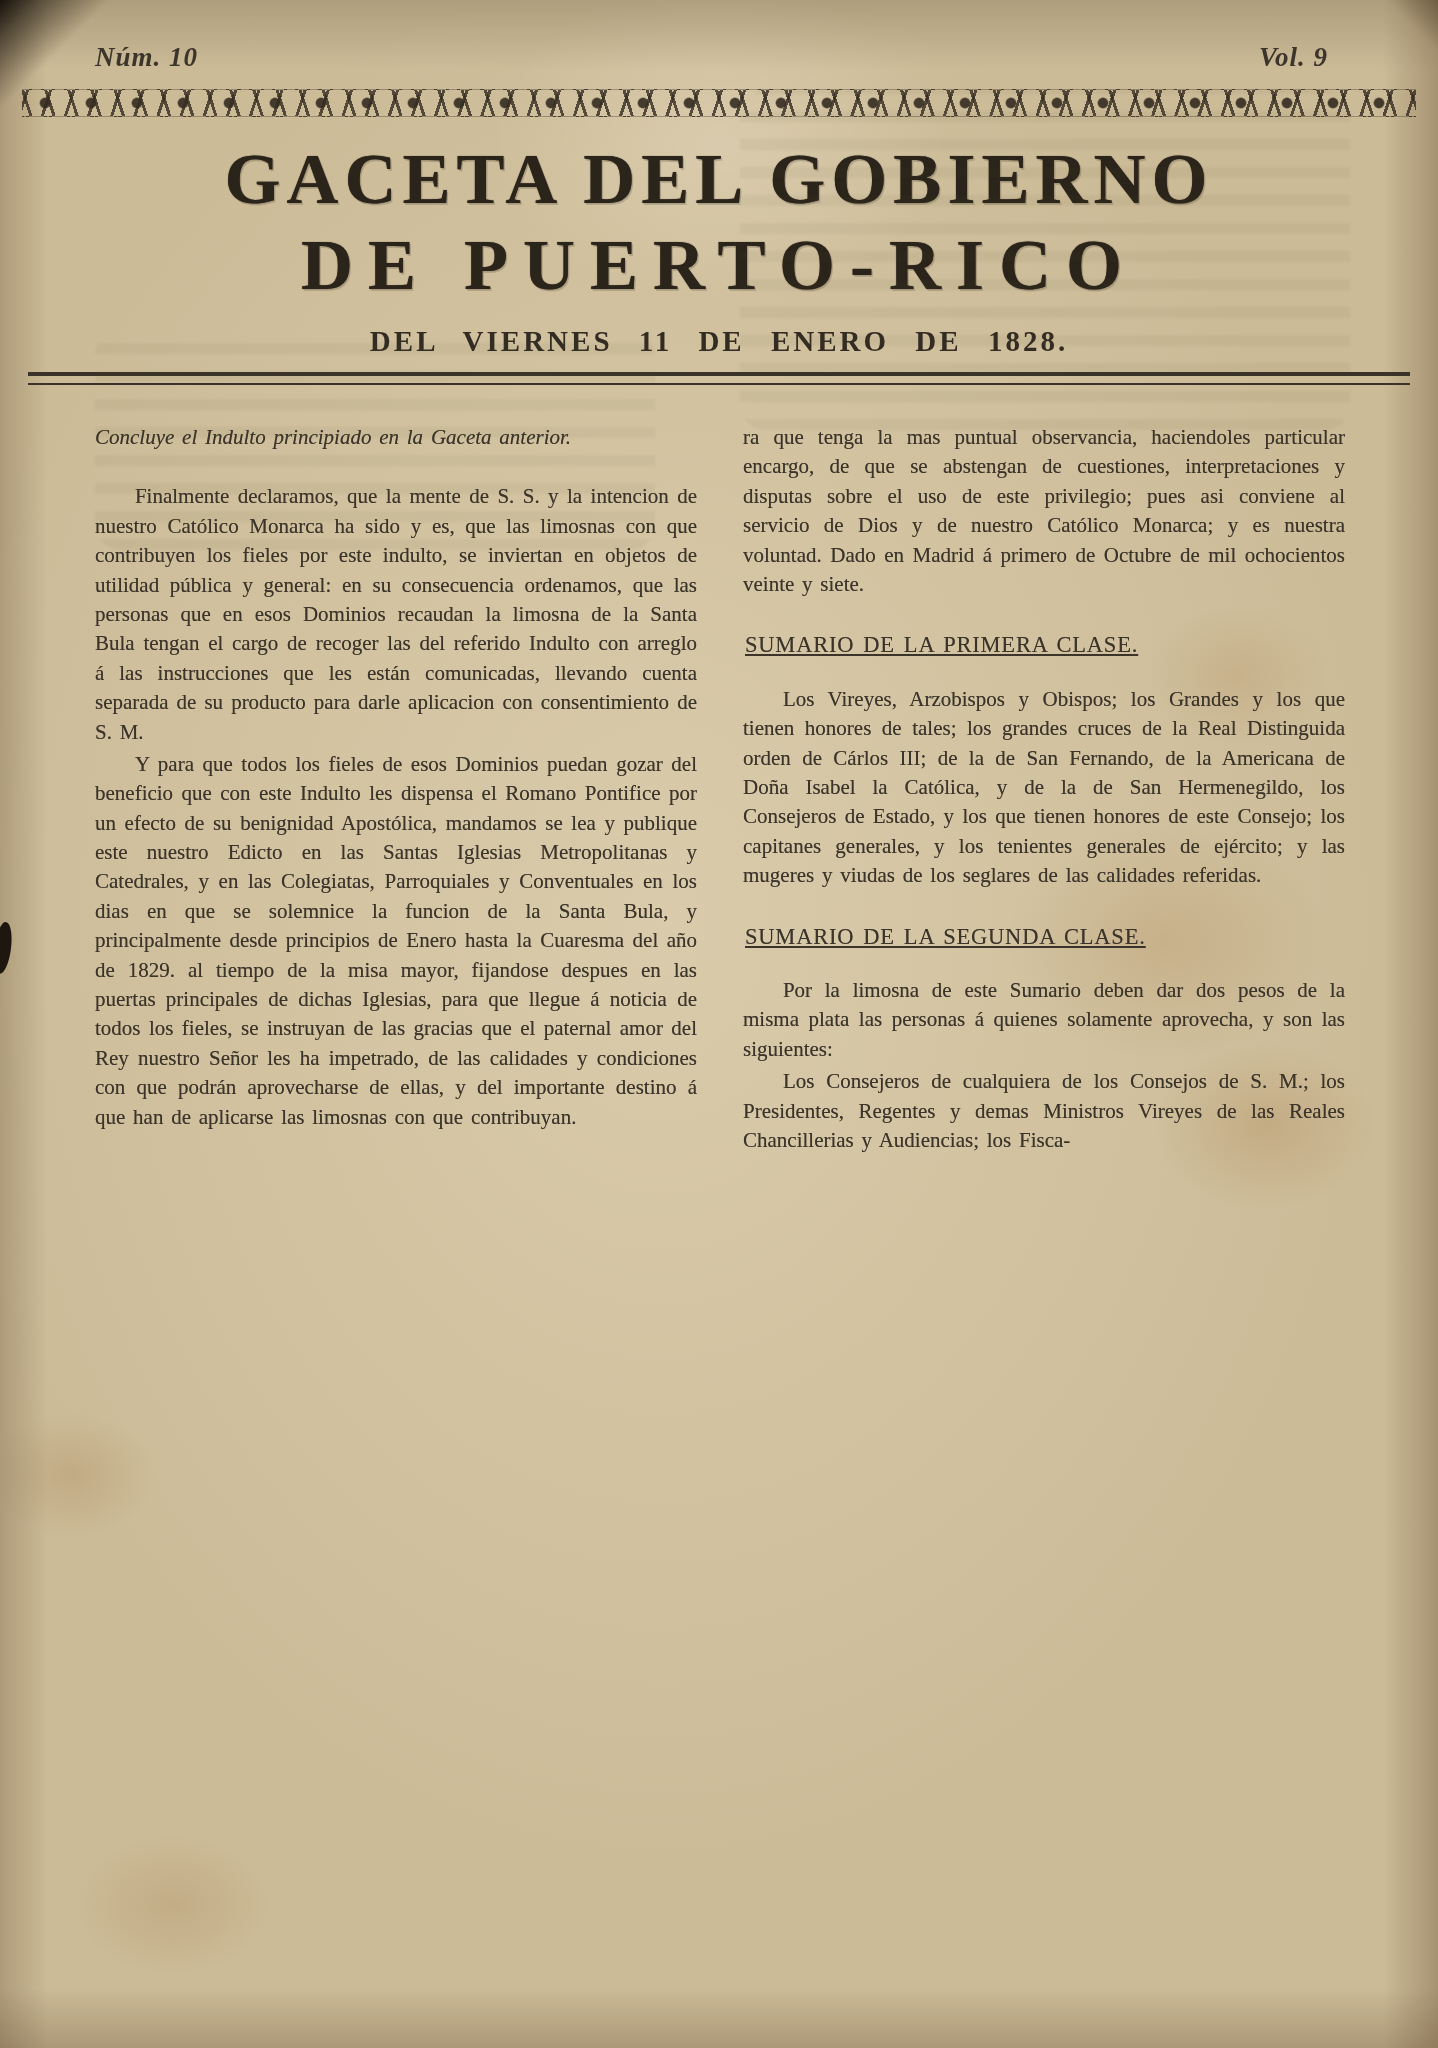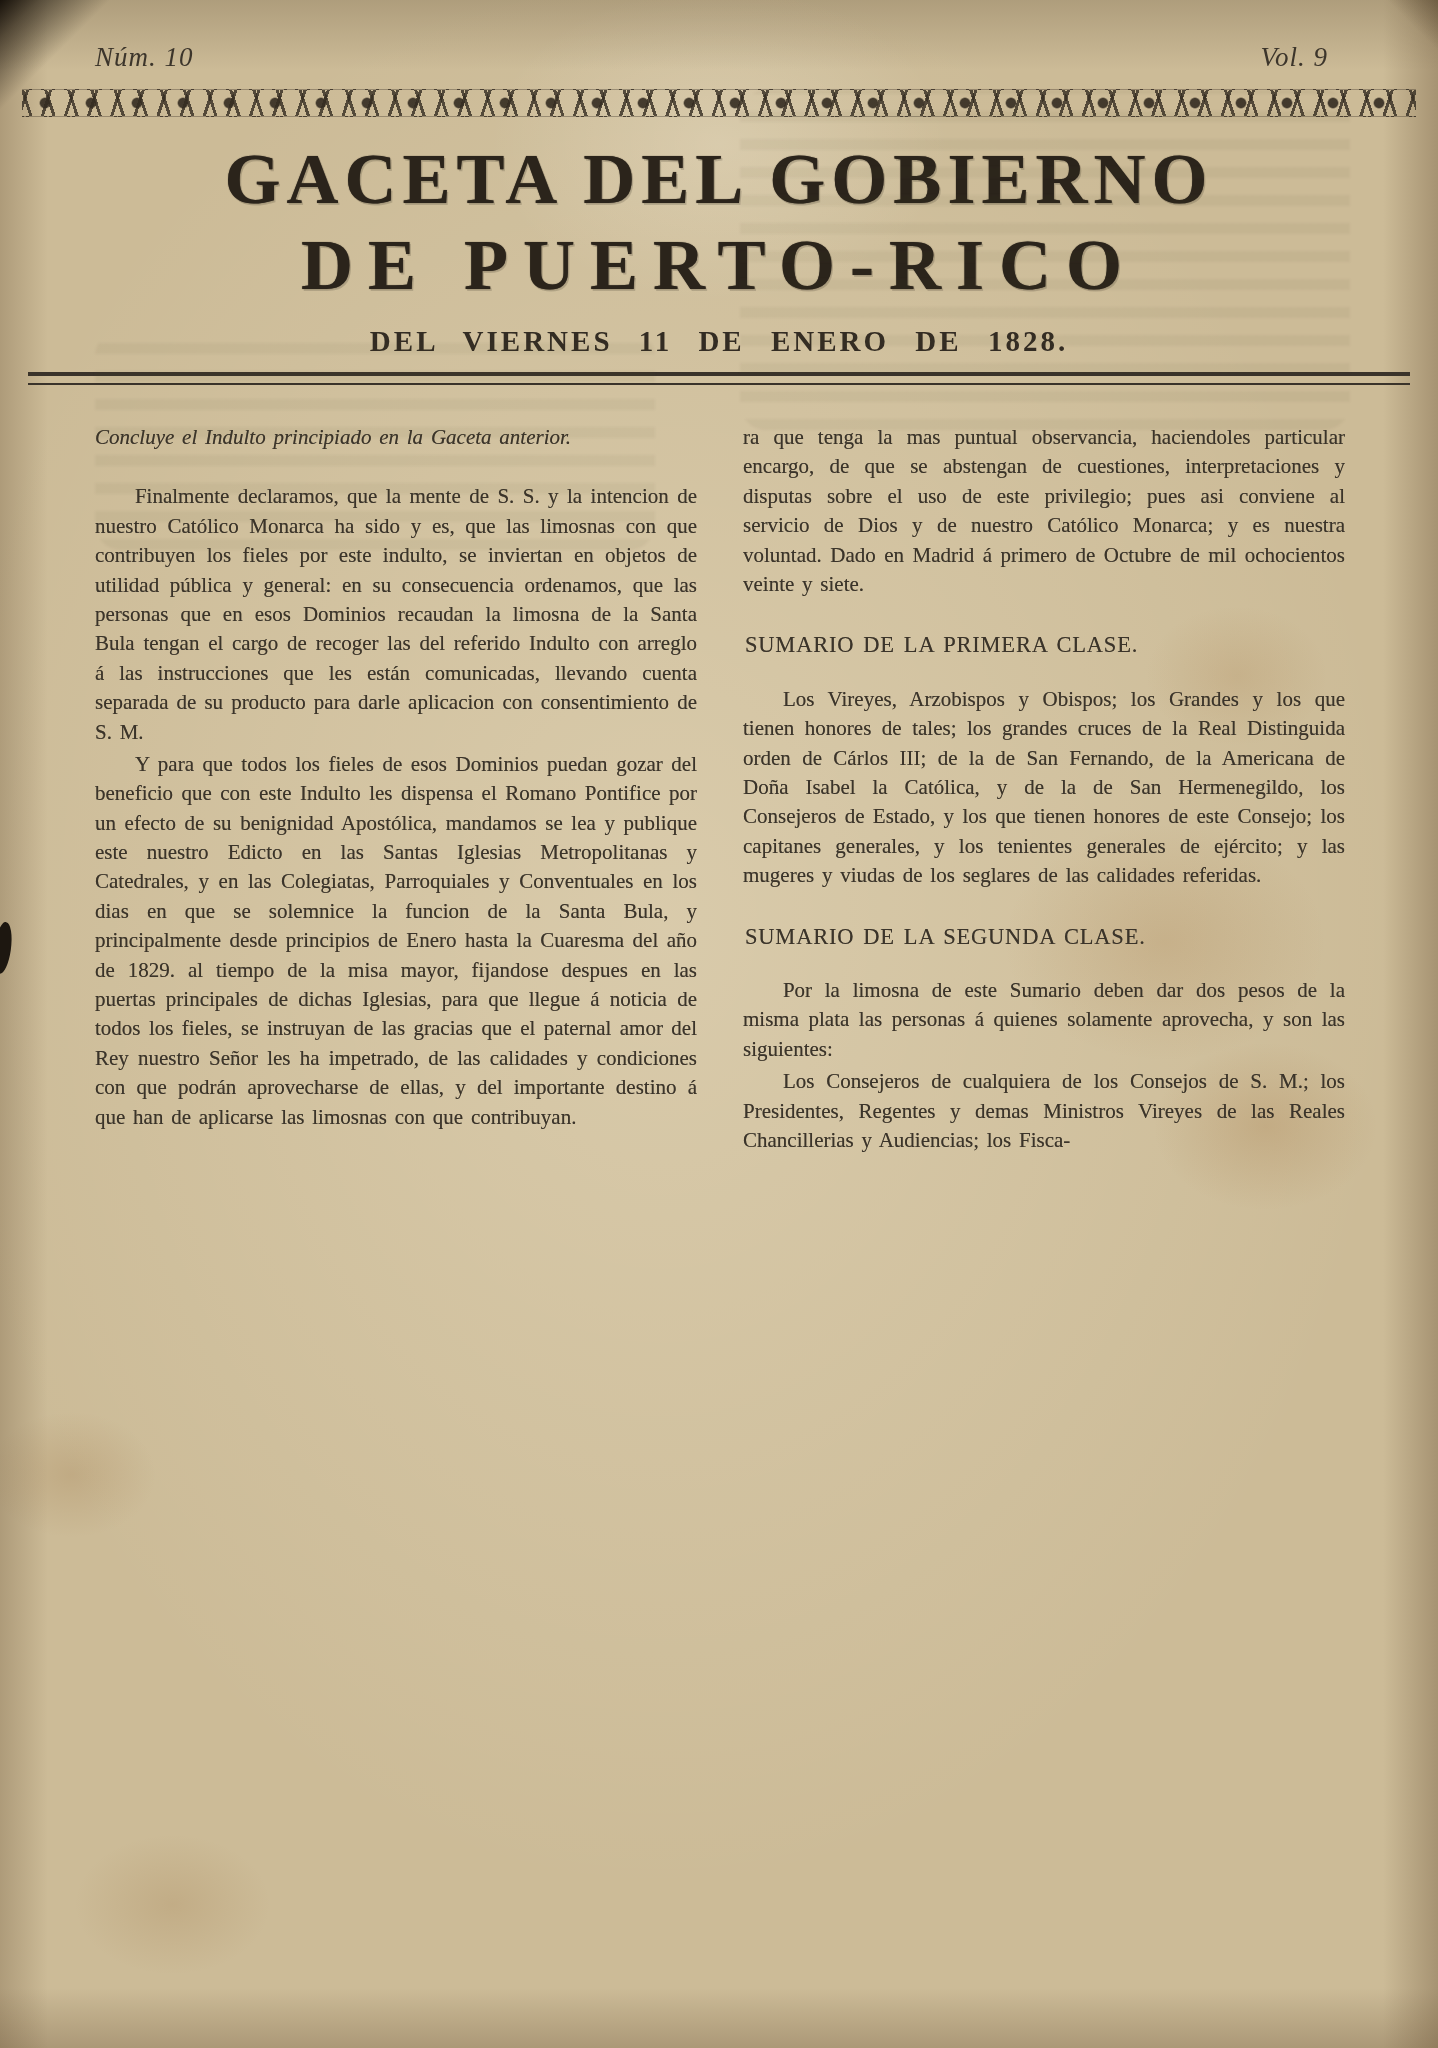--- a/index.html
+++ b/index.html
@@ -50,21 +50,21 @@
     height: 52px;
     background: #1d1710;
     border-radius: 50% 60% 55% 50%;
     transform: rotate(8deg);
   }
   .masthead-row {
     display: flex;
     align-items: baseline;
     padding: 42px 110px 0 95px;
     font-style: italic;
-    font-weight: normal;
+    font-weight: bold;
     font-size: 27px;
     letter-spacing: 1px;
     color: #3c352b;
   }
   .masthead-row > div { flex: 1; }
   .mh-center { text-align: right; }
   .mh-right  { text-align: right; }
   .ornament-band {
     margin: 16px 22px 0 22px;
     height: 26px;
@@ -135,20 +135,21 @@
     text-indent: 1.4em;
     margin: 26px 0 26px 0;
   }
   .block.heading {
     font-size: 22.5px;
     letter-spacing: 0.8px;
     text-indent: 0;
     text-align: left;
     margin: 30px 0 24px 2px;
     white-space: nowrap;
+    text-decoration: underline;
   }
 </style>
 </head>
 <body>
 
 <div class="page">
 
   <div class="bleed-patch bleed-a"></div>
   <div class="bleed-patch bleed-b"></div>
   <div class="ink-blotch"></div>

